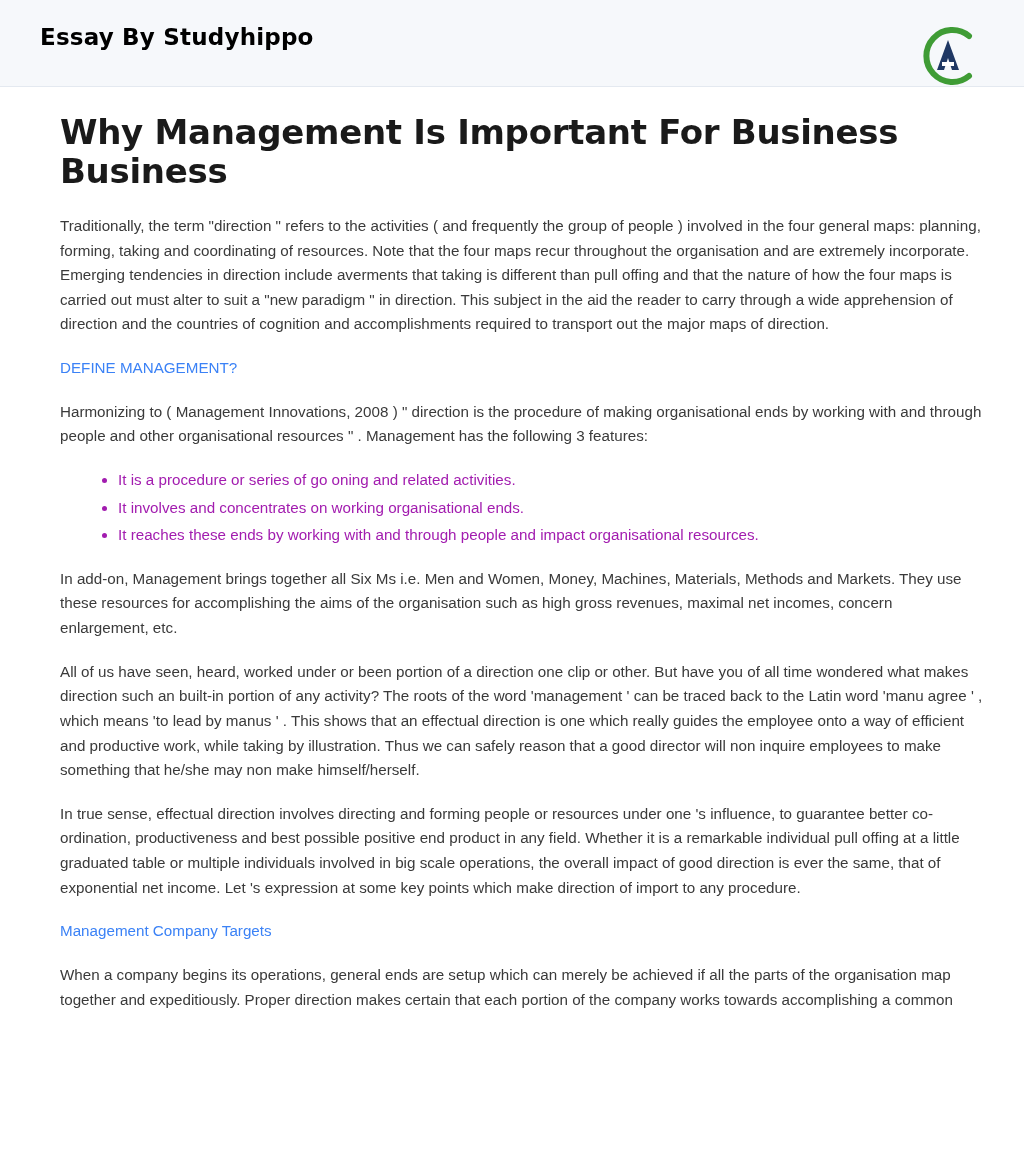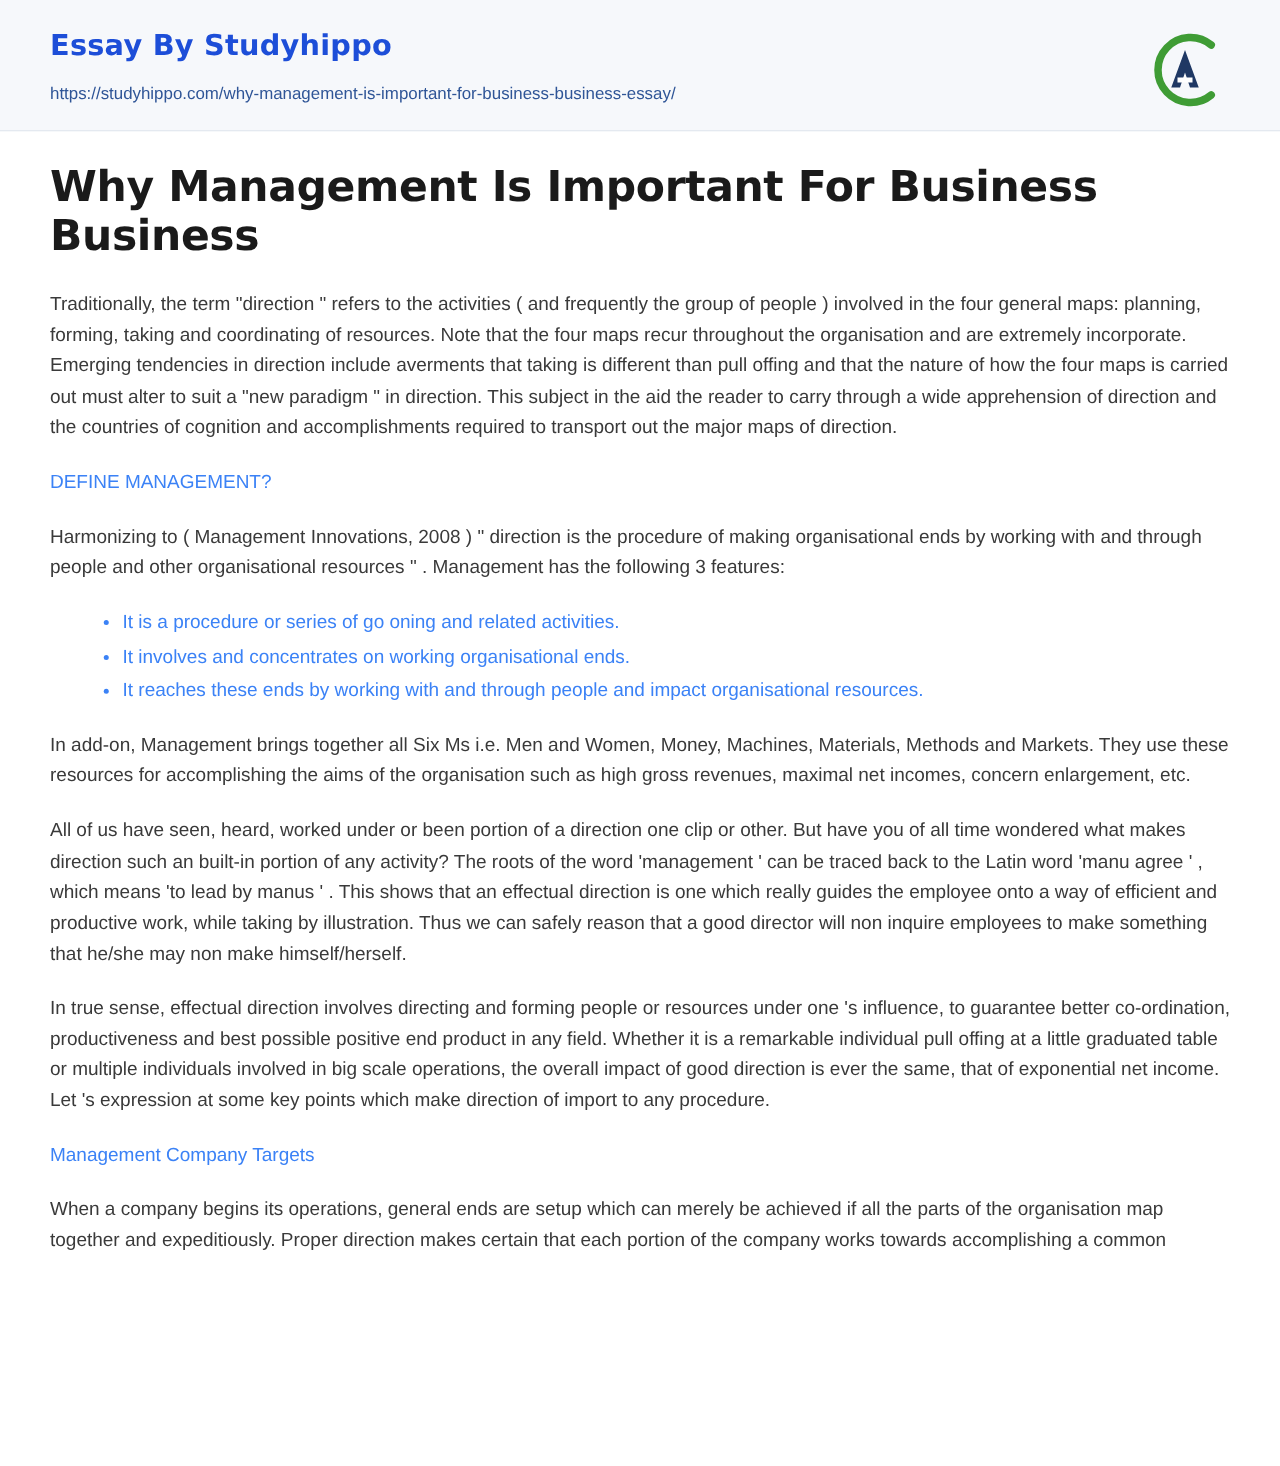--- a/index.html
+++ b/index.html
@@ -23,21 +23,21 @@
     background: #f6f8fb;
     border-bottom: 1px solid #e4e9f0;
     padding: 24px 40px 20px 40px;
     position: relative;
     min-height: 76px;
     box-sizing: border-box;
   }
   .brand {
     font-size: 23px;
     font-weight: bold;
-    color: #1d4ed8;
+    color: #000000;
     letter-spacing: 0.2px;
     margin: 0 0 16px 0;
     font-family: "DejaVu Sans", sans-serif;
   }
   .source-url {
     font-size: 13.5px;
     color: #2f5597;
     text-decoration: none;
     word-break: break-all;
     font-family: "Liberation Sans", sans-serif;
@@ -47,21 +47,21 @@
     right: 42px;
     top: 22px;
     width: 68px;
     height: 68px;
   }
   .logo-badge svg {
     display: block;
   }
   
   .article {
-    padding: 26px 40px 40px 40px;
+    padding: 26px 40px 40px 60px;
     box-sizing: border-box;
   }
   .article-title {
     font-family: "DejaVu Sans", sans-serif;
     font-size: 34px;
     line-height: 1.16;
     font-weight: bold;
     color: #1a1a1a;
     margin: 0 0 22px 0;
     letter-spacing: -0.3px;
@@ -79,32 +79,31 @@
     color: #3b82f6;
     margin: 0 0 19px 0;
   }
   ul.bullets {
     margin: 0 0 19px 0;
     padding-left: 58px;
   }
   ul.bullets li {
     font-size: 15.2px;
     line-height: 1.62;
-    color: #3b82f6;
+    color: #a21caf;
     margin-bottom: 3px;
   }
 </style>
 </head>
 <body>
 
 <div class="page">
 
   <div class="site-header">
     <div class="brand">Essay By Studyhippo</div>
-    <a class="source-url" href="#">https://studyhippo.com/why-management-is-important-for-business-business-essay/</a>
     <div class="logo-badge">
       <svg width="68" height="68" viewBox="0 0 68 68" xmlns="http://www.w3.org/2000/svg">
         <path d="M55 14 A26 26 0 1 0 55 54" fill="none" stroke="#3f9c35" stroke-width="6" stroke-linecap="round"></path>
         <path d="M34 18 L45 48 L38 48 L34 36 L30 48 L23 48 Z" fill="#1f3864"></path>
         <rect x="28" y="40" width="12" height="4" fill="#ffffff"></rect>
       </svg>
     </div>
   </div>
 
   <div class="article">

